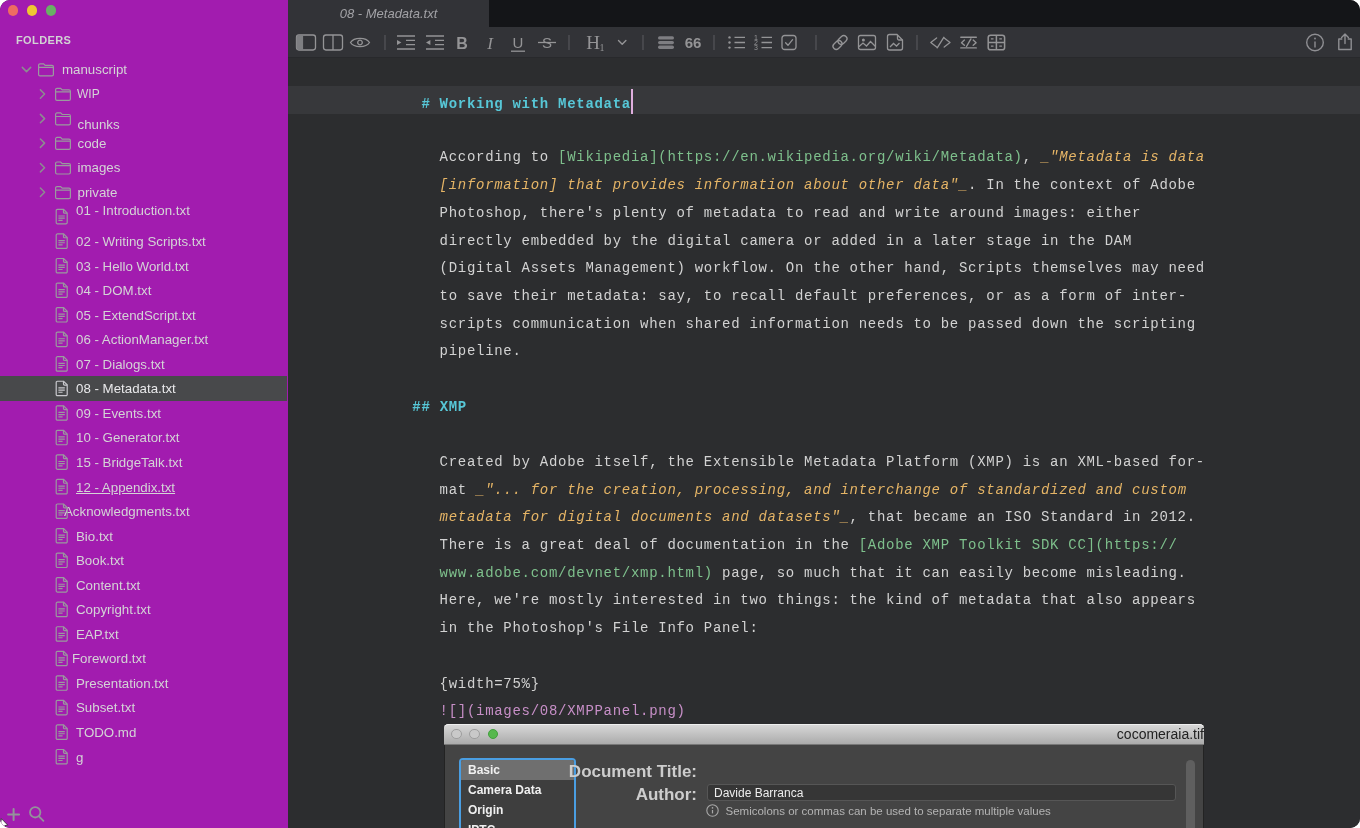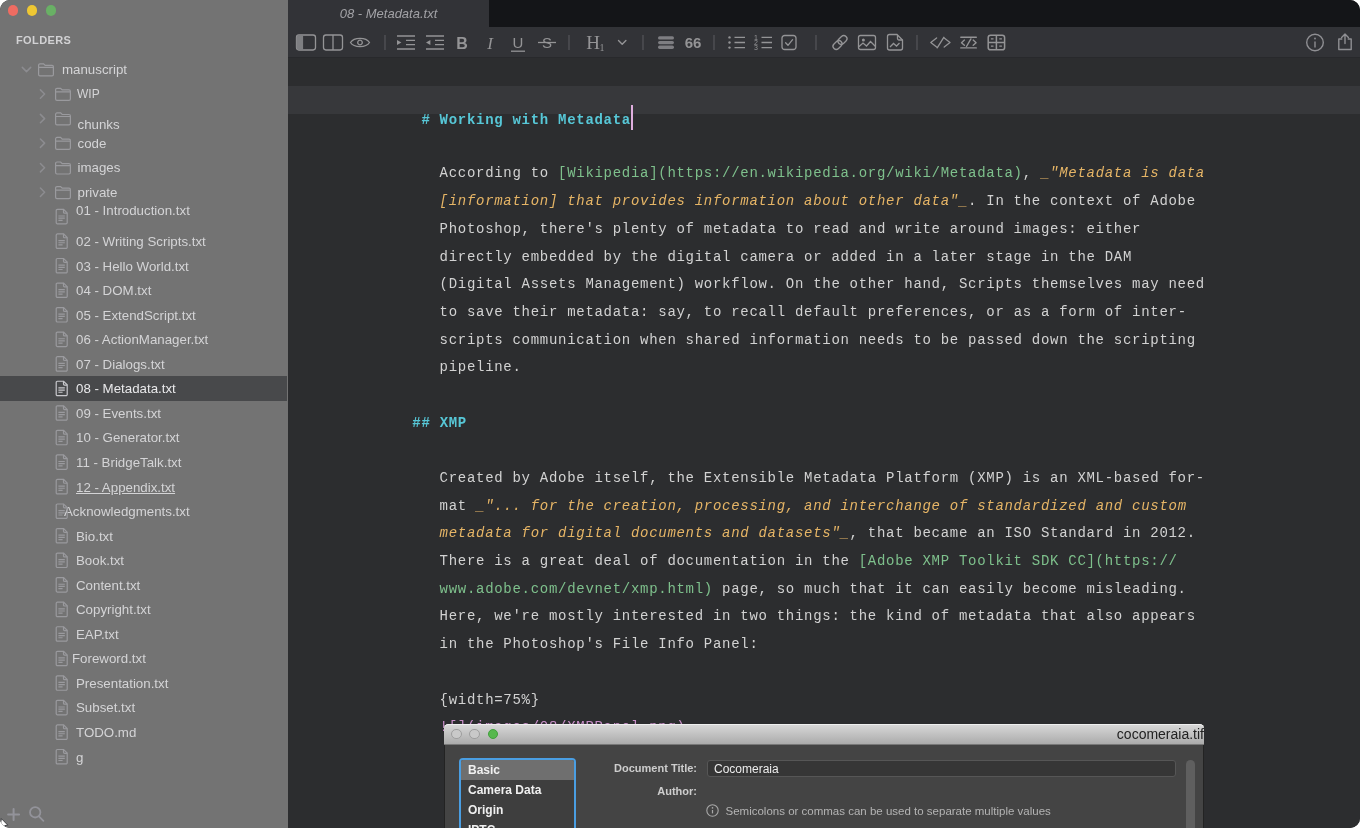--- a/index.html
+++ b/index.html
@@ -1,53 +1,53 @@
 <!DOCTYPE html>
 <html><head><meta charset="utf-8">
 <style>
 * { margin:0; padding:0; box-sizing:border-box; }
 html,body { width:1360px; height:828px; background:#ffffff; overflow:hidden;
   font-family:"Liberation Sans",sans-serif; -webkit-font-smoothing:antialiased; }
 .window { position:absolute; left:0; top:0; width:1360px; height:828px;
   border-radius:10px; overflow:hidden; background:#2c2d2f; }
 .sidebar { position:absolute; left:0; top:0; width:309px; height:100%;
-  background:#737373; border-right:6px solid #f9a8d4; }
+  background:#a21caf; border-right:6px solid #f9a8d4; }
 .tl { position:absolute; width:10.5px; height:10.5px; border-radius:50%; top:5.2px; }
 .folders { position:absolute; left:16px; top:34px; font-size:11px; font-weight:bold;
   letter-spacing:0.4px; color:#d2d2d4; }
 .main { position:absolute; left:288px; top:0; right:0; height:100%; }
 .tabstrip { position:absolute; left:0; top:0; right:0; height:27px; background:#141518; }
 .tab { position:absolute; left:0; top:0; width:201px; height:27px; background:#323337;
   color:#a2a2a6; font-size:13px; font-style:italic; text-align:center; line-height:28px; }
 .toolbar { position:absolute; left:0; top:27px; right:0; height:31px; background:#323337; border-bottom:1px solid #28292c; }
 .editor { position:absolute; left:0; top:58px; right:0; bottom:0; background:#2c2d2f; }
 .curline { position:absolute; left:0; top:86.3px; right:0; height:27.7px; background:#37383b; }
 .doc { position:absolute; left:-288px; top:89.1px; width:1360px;
   font-family:"Liberation Mono",monospace; font-size:14px; letter-spacing:0.71px;
   color:#d2d2d2; white-space:pre; }
 .ln { height:27.7px; line-height:27.7px; padding-left:439.6px; }
-.ln.h1 { padding-left:421.4px; font-weight:bold;margin-top:16px; }
+.ln.h1 { padding-left:421.4px; font-weight:bold; }
 .ln.h2 { padding-left:412.3px; font-weight:bold; }
 .it { font-style:italic; }
 .sp { text-decoration-style:dotted; text-decoration-color:#e05a5a;
   text-decoration-thickness:2px; text-underline-offset:3px; }
 .cursor { display:inline-block; width:2px; height:25px; background:#dfaede; vertical-align:-6px; }
 .shot { position:absolute; left:155.5px; top:724px; width:760.5px; height:110px; }
 .shot-tb { position:absolute; left:0; top:0; right:0; height:20.5px; border-radius:4.5px 4.5px 0 0;
   background:linear-gradient(#d9d9d9,#ababab); border-bottom:1px solid #787878;
   box-shadow:inset 0 1px 0 #efefef; }
 .shot-tb .tl { width:10.5px; height:10.5px; top:4.8px; }
 .shot-title { text-align:right; line-height:21.5px; font-size:14px; color:#222222; }
 .shot-body { position:absolute; left:0; top:20.5px; right:0; bottom:0; background:#444444;
   border-left:1px solid #232323; border-right:1px solid #232323; }
 .listbox { position:absolute; left:14.5px; top:13.3px; width:117px; height:80px;
   border:2px solid #4a9ee2; border-radius:4px; background:#3e3e3e; overflow:hidden; }
 .li { height:20.1px; line-height:20.1px; padding-left:7px; font-size:12px; font-weight:600; color:#f0f0f0; }
 .li.sel { background:#6f6f6f; }
-.flabel { position:absolute; left:0; width:252.5px; text-align:right; font-size:11px;
+.flabel { position:absolute; left:0; width:252.5px; text-align:right; font-size:17px;
   font-weight:600; color:#cdcdcd; }
 .ffield { position:absolute; left:262.5px; width:469px; height:16.5px; line-height:16px;
   background:#363636; border:1px solid #565656; border-radius:3px; font-size:12px;
   color:#ececec; padding-left:6px; }
 .finfo { position:absolute; left:261px; top:59px; font-size:11.5px; color:#b4b4b4; }
 .fscroll { position:absolute; left:741.5px; top:15.5px; width:9px; height:80px;
   background:#5f5f5f; border-radius:4.5px; }
 </style></head>
 <body>
 <div class="window">
@@ -66,21 +66,21 @@
       <div style="position:absolute;left:76px;top:231.9px;height:19px;line-height:19px;font-size:13.3px;color:#d4d4d6;">02 - Writing Scripts.txt</div>
       <div style="position:absolute;left:76px;top:256.5px;height:19px;line-height:19px;font-size:13.3px;color:#d4d4d6;">03 - Hello World.txt</div>
       <div style="position:absolute;left:76px;top:281.1px;height:19px;line-height:19px;font-size:13.3px;color:#d4d4d6;">04 - DOM.txt</div>
       <div style="position:absolute;left:76px;top:305.6px;height:19px;line-height:19px;font-size:13.3px;color:#d4d4d6;">05 - ExtendScript.txt</div>
       <div style="position:absolute;left:76px;top:330.2px;height:19px;line-height:19px;font-size:13.3px;color:#d4d4d6;">06 - ActionManager.txt</div>
       <div style="position:absolute;left:76px;top:354.7px;height:19px;line-height:19px;font-size:13.3px;color:#d4d4d6;">07 - Dialogs.txt</div>
       <div style="position:absolute;left:0;top:376.3px;width:287px;height:24.8px;background:#48494b;"></div>
       <div style="position:absolute;left:76px;top:379.3px;height:19px;line-height:19px;font-size:13.3px;color:#e9e9eb;">08 - Metadata.txt</div>
       <div style="position:absolute;left:76px;top:403.8px;height:19px;line-height:19px;font-size:13.3px;color:#d4d4d6;">09 - Events.txt</div>
       <div style="position:absolute;left:76px;top:428.4px;height:19px;line-height:19px;font-size:13.3px;color:#d4d4d6;">10 - Generator.txt</div>
-      <div style="position:absolute;left:76px;top:452.9px;height:19px;line-height:19px;font-size:13.3px;color:#d4d4d6;">11 - BridgeTalk.txt</div>
+      <div style="position:absolute;left:76px;top:452.9px;height:19px;line-height:19px;font-size:13.3px;color:#d4d4d6;">15 - BridgeTalk.txt</div>
       <div style="position:absolute;left:76px;top:477.5px;height:19px;line-height:19px;font-size:13.3px;color:#d4d4d6;text-decoration:underline;">12 - Appendix.txt</div>
       <div style="position:absolute;left:64px;top:502.0px;height:19px;line-height:19px;font-size:13.3px;color:#d4d4d6;">Acknowledgments.txt</div>
       <div style="position:absolute;left:76px;top:526.6px;height:19px;line-height:19px;font-size:13.3px;color:#d4d4d6;">Bio.txt</div>
       <div style="position:absolute;left:76px;top:551.1px;height:19px;line-height:19px;font-size:13.3px;color:#d4d4d6;">Book.txt</div>
       <div style="position:absolute;left:76px;top:575.7px;height:19px;line-height:19px;font-size:13.3px;color:#d4d4d6;">Content.txt</div>
       <div style="position:absolute;left:76px;top:600.2px;height:19px;line-height:19px;font-size:13.3px;color:#d4d4d6;">Copyright.txt</div>
       <div style="position:absolute;left:76px;top:624.8px;height:19px;line-height:19px;font-size:13.3px;color:#d4d4d6;">EAP.txt</div>
       <div style="position:absolute;left:72px;top:649.3px;height:19px;line-height:19px;font-size:13.3px;color:#d4d4d6;">Foreword.txt</div>
       <div style="position:absolute;left:76px;top:673.9px;height:19px;line-height:19px;font-size:13.3px;color:#d4d4d6;">Presentation.txt</div>
       <div style="position:absolute;left:76px;top:698.4px;height:19px;line-height:19px;font-size:13.3px;color:#d4d4d6;">Subset.txt</div>
@@ -251,22 +251,22 @@
     <div class="shot-title">cocomeraia.tif</div>
   </div>
   <div class="shot-body">
     <div class="listbox">
       <div class="li sel">Basic</div>
       <div class="li">Camera Data</div>
       <div class="li">Origin</div>
       <div class="li">IPTC</div>
     </div>
     <div class="flabel" style="top:17.2px;">Document Title:</div>
-    <div class="ffield" style="top:15.5px;">Cocomeraia</div>
     <div class="flabel" style="top:40.5px;">Author:</div>
+    <div class="ffield" style="top:39.5px;">Davide Barranca</div>
     <div class="finfo"><svg width="13" height="13" viewBox="0 0 13 13" style="vertical-align:-2.5px;margin-right:7px;">
               <circle cx="6.5" cy="6.5" r="5.7" stroke="#a8a8a8" stroke-width="1.1" fill="none"></circle>
               <path d="M6.5,6 v3.4" stroke="#a8a8a8" stroke-width="1.2"></path>
               <circle cx="6.5" cy="3.9" r="0.8" fill="#a8a8a8"></circle>
             </svg>Semicolons or commas can be used to separate multiple values</div>
     <div class="fscroll"></div>
   </div>
 </div>
     <div class="tabstrip">
         <div class="tab">08 - Metadata.txt</div>

